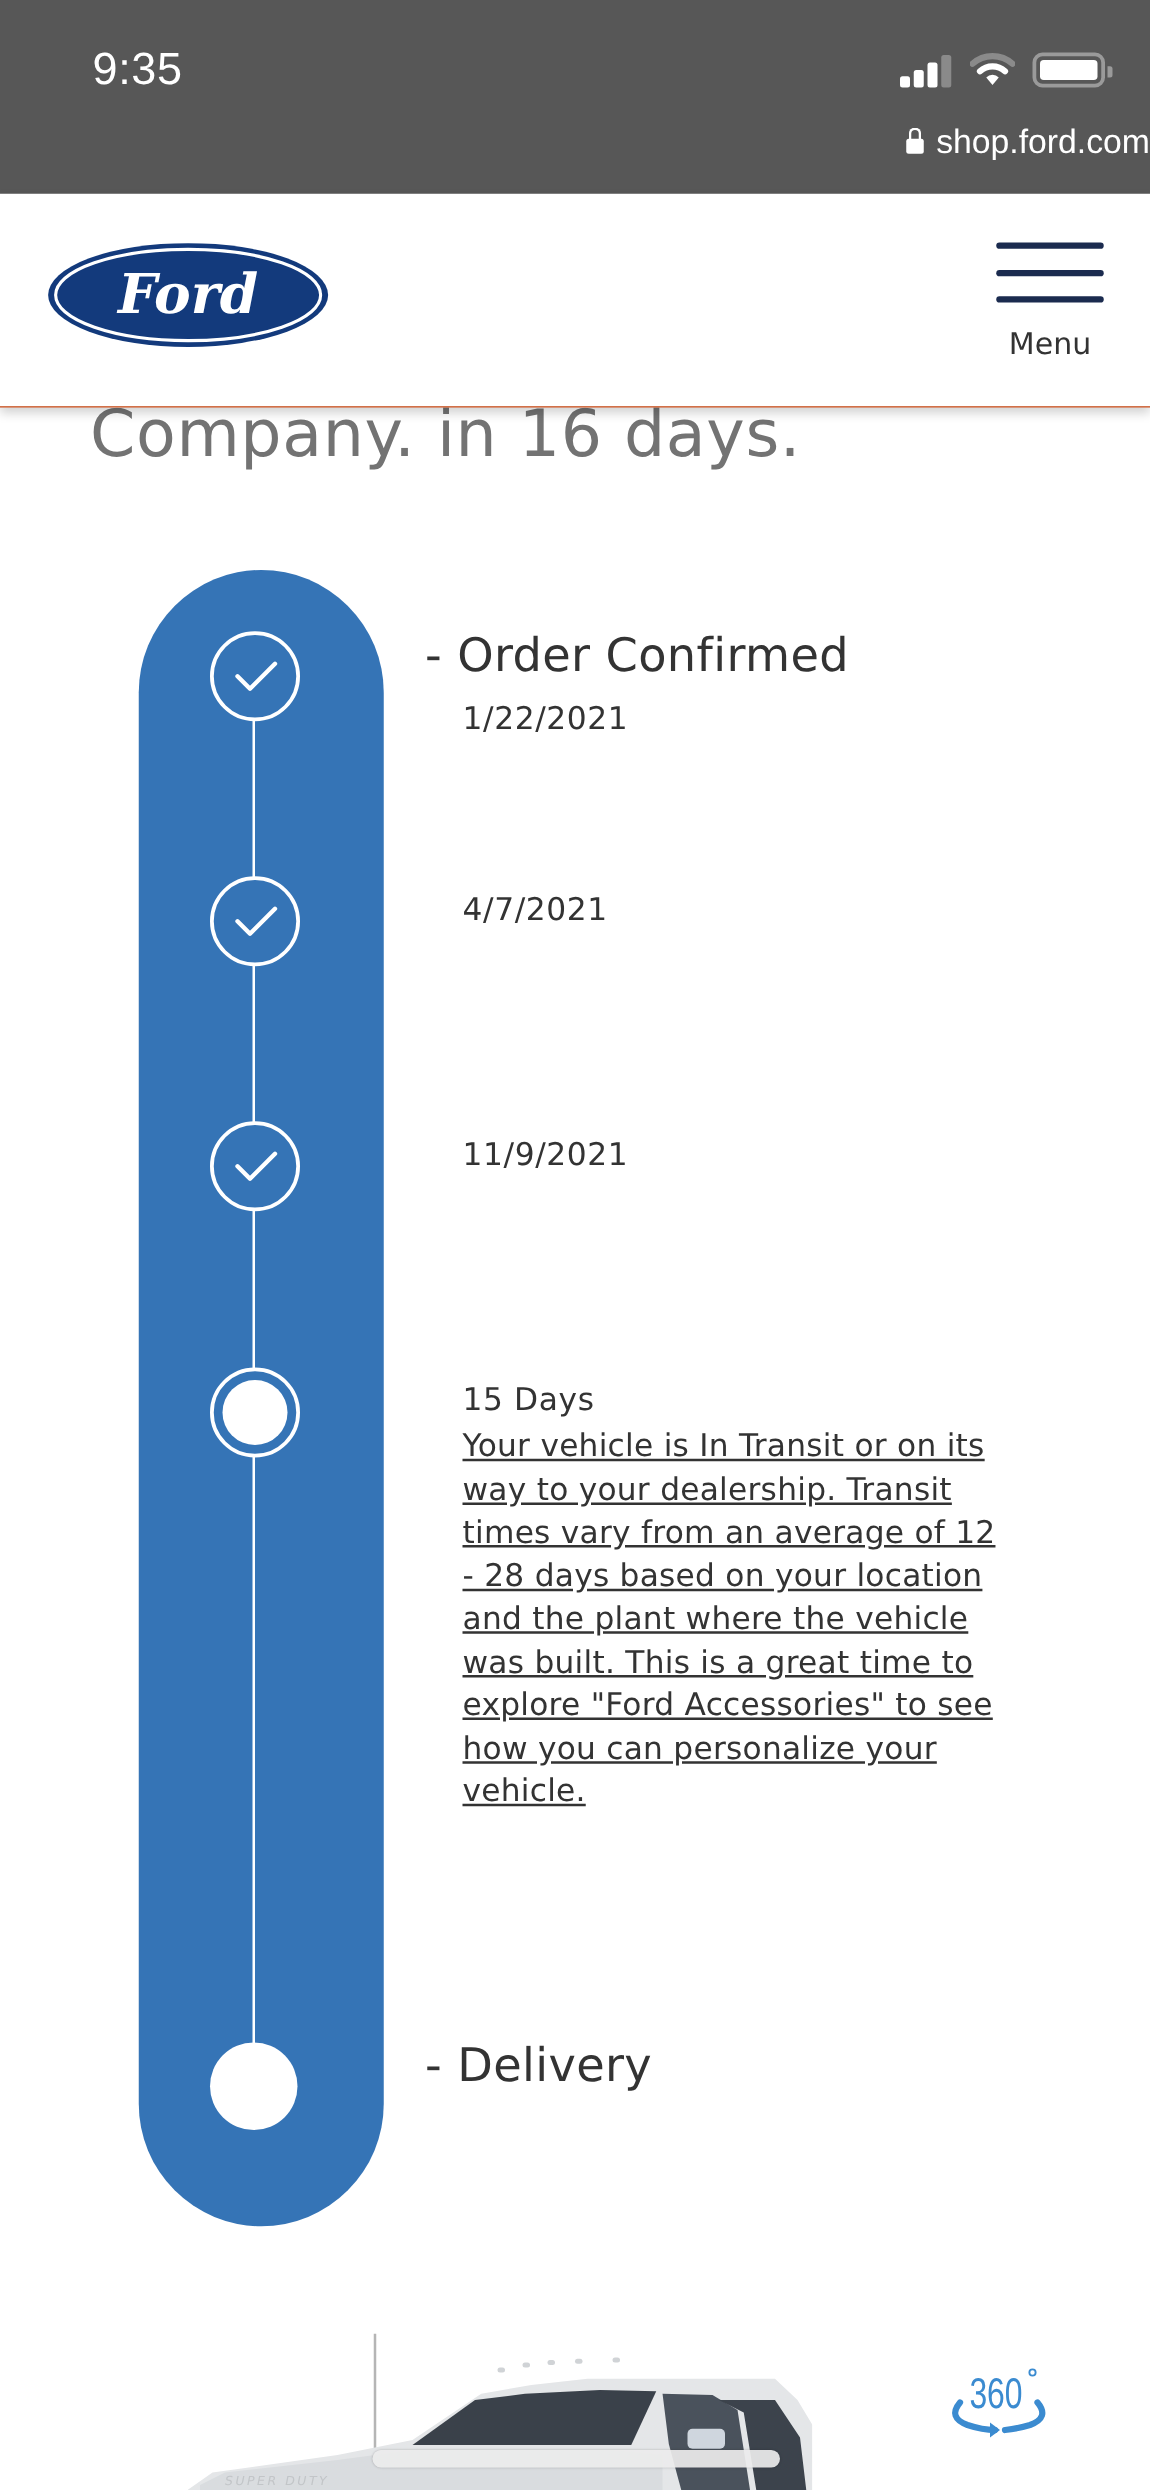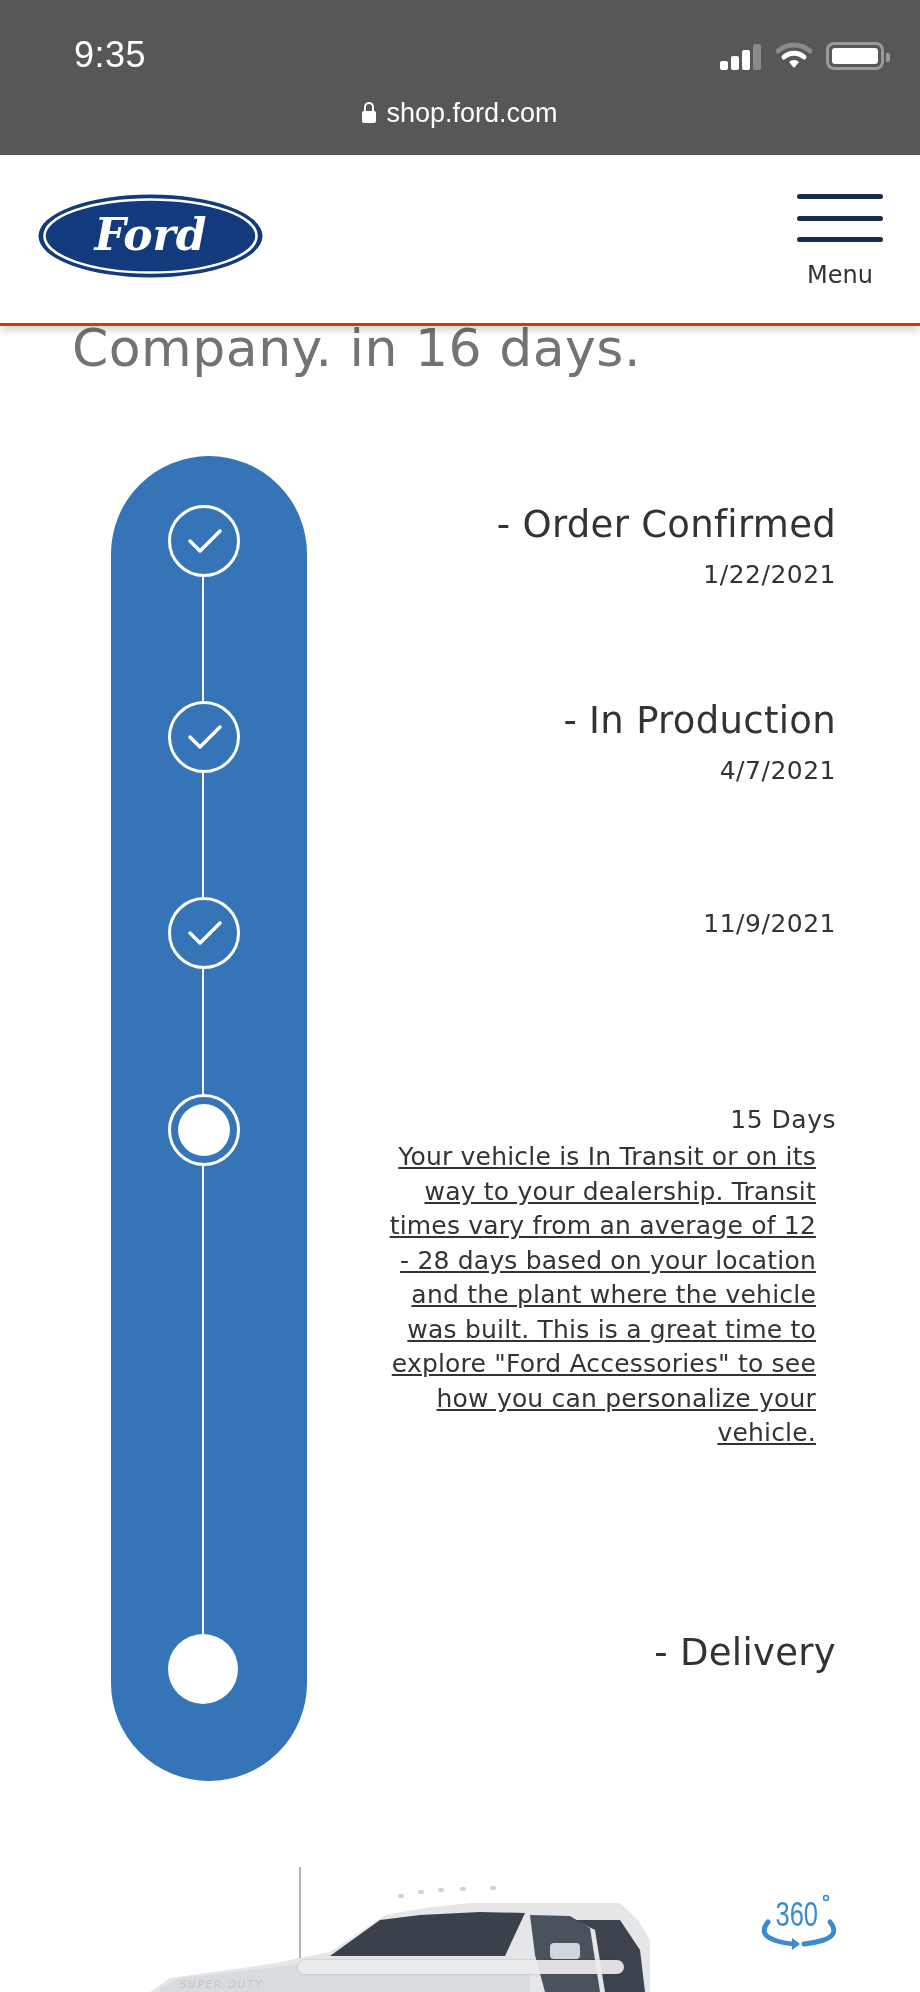--- a/index.html
+++ b/index.html
@@ -9,43 +9,43 @@
   
   .statusbar { position: absolute; left: 0; top: 0; width: 920px; height: 190px; background: #575757; }
   .status-time { position: absolute; left: 74px; top: 34px; font-family: "Liberation Sans", sans-serif; font-size: 36px; color: #ffffff; letter-spacing: 0.5px; }
   .signal { position: absolute; left: 720px; top: 44px; width: 44px; height: 26px; }
   .signal span { position: absolute; bottom: 0; width: 8px; border-radius: 2px; background: #ffffff; }
   .signal span.dim { background: #8a8a8a; }
   .wifi { position: absolute; left: 776px; top: 40px; width: 36px; height: 30px; }
   .battery { position: absolute; left: 826px; top: 42px; width: 58px; height: 28px; border: 3px solid #9a9a9a; border-radius: 8px; }
   .battery .fill { position: absolute; left: 3px; top: 3px; right: 3px; bottom: 3px; background: #ffffff; border-radius: 3px; }
   .battery .nub { position: absolute; right: -9px; top: 8px; width: 4px; height: 9px; background: #9a9a9a; border-radius: 0 2px 2px 0; }
-  .url { position: absolute; left: 0; top: 98px; width: 920px; text-align: center; font-family: "Liberation Sans", sans-serif; font-size: 27px; color: #ffffff; }
+  .url { position: absolute; left: 0; top: 98px; width: 920px; text-align: right; font-family: "Liberation Sans", sans-serif; font-size: 27px; color: #ffffff; }
   .url .lock { display: inline-block; width: 14px; height: 12px; background: #ffffff; border-radius: 2px; position: relative; margin-right: 10px; vertical-align: -1px; }
   .url .lock:before { content: ""; position: absolute; left: 2px; top: -9px; width: 6px; height: 9px; border: 2px solid #ffffff; border-bottom: none; border-radius: 6px 6px 0 0; }
 
   
-  .header { position: absolute; left: 0; top: 155px; width: 920px; height: 171px; background: #ffffff; box-shadow: 0 4px 8px rgba(0,0,0,0.18); z-index: 5; border-bottom: 3px solid #c2410c; }
+  .header { position: absolute; left: 0; top: 155px; width: 920px; height: 171px; background: #ffffff; box-shadow: 0 4px 8px rgba(0,0,0,0.18); z-index: 5; border-bottom: 1px solid #c2410c; }
   .logo { position: absolute; left: 37px; top: 38px; width: 227px; height: 86px; }
   .menu-btn { position: absolute; left: 790px; top: 36px; width: 110px; height: 110px; cursor: pointer; }
   .menu-btn .bar { position: absolute; left: 7px; width: 86px; height: 5px; background: #1b2b4f; border-radius: 3px; }
   .menu-label { position: absolute; left: 0; top: 70px; width: 100px; text-align: center; font-size: 24px; color: #333333; }
 
   
   .title { position: absolute; left: 72px; top: 318px; font-size: 52px; color: #737373; letter-spacing: 0.5px; white-space: nowrap; }
 
   
   .pill { position: absolute; left: 111px; top: 456px; width: 196px; height: 1325px; background: #3574b6; border-radius: 98px; }
   .vline { position: absolute; left: 202px; top: 560px; width: 2px; height: 1080px; background: #ffffff; }
   .node { position: absolute; width: 72px; height: 72px; border-radius: 50%; border: 3px solid #ffffff; background: #3574b6; }
   .node svg { position: absolute; left: 16px; top: 18px; }
   .node.current .inner { position: absolute; left: 7px; top: 7px; width: 52px; height: 52px; border-radius: 50%; background: #ffffff; }
   .node.pending { background: #ffffff; border: none; width: 70px; height: 70px; }
 
-  .step { position: absolute; left: 356px; width: 480px; text-align: right; }
+  .step { position: absolute; left: 340px; width: 480px; }
   .step-label { font-size: 37px; color: #333333; white-space: nowrap; letter-spacing: 0.3px; }
   .step-date { margin-left: 30px; margin-top: 14px; font-size: 25px; color: #333333; letter-spacing: 0.5px; }
   .step-desc { margin-left: 30px; margin-top: 6px; width: 430px; font-size: 25px; line-height: 34.5px; color: #333333; letter-spacing: 0.2px; text-decoration: underline; }
 
   
   .vehicle { position: absolute; left: 150px; top: 1860px; width: 500px; height: 132px; overflow: hidden; }
   .antenna { position: absolute; left: 149px; top: 7px; width: 2px; height: 100px; background: #b5b5b5; }
   .deg360 { position: absolute; left: 756px; top: 1892px; width: 86px; height: 62px; cursor: pointer; }
   .home-ind { position: absolute; left: 298px; top: 1960px; width: 326px; height: 14px; border-radius: 7px; background: rgba(235,235,235,0.92); box-shadow: 0 0 2px rgba(0,0,0,0.25); }
 </style>
@@ -115,21 +115,20 @@
 <div class="node current" style="left:168px;top:1094px;">
   <div class="inner"></div>
 </div>
 <div class="node pending" style="left:168px;top:1634px;"></div>
 
 <div class="step" style="top:503px;">
   <div class="step-label">- Order Confirmed</div>
   <div class="step-date">1/22/2021</div>
 </div>
 <div class="step" style="top:699px;">
-  <div class="step-label">- In Production</div>
   <div class="step-date">4/7/2021</div>
 </div>
 <div class="step" style="top:895px;">
   <div class="step-date">11/9/2021</div>
 </div>
 <div class="step" style="top:1091px;">
   <div class="step-date">15 Days</div>
   <div class="step-desc">Your vehicle is In Transit or on its way to your dealership. Transit times vary from an average of 12 - 28 days based on your location and the plant where the vehicle was built. This is a great time to explore "Ford Accessories" to see how you can personalize your vehicle.</div>
 </div>
 <div class="step" style="top:1631px;">

